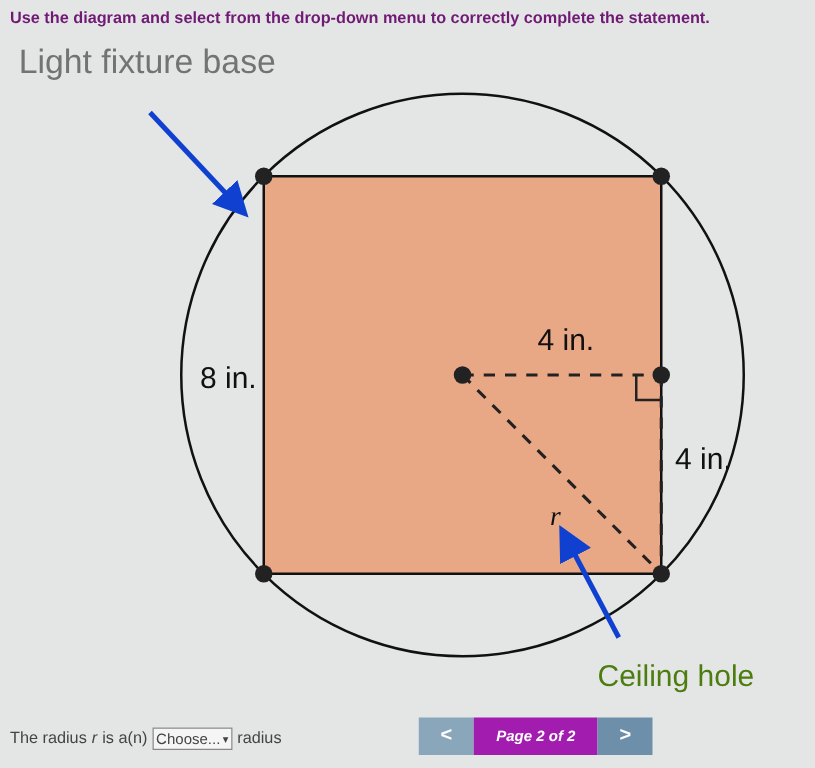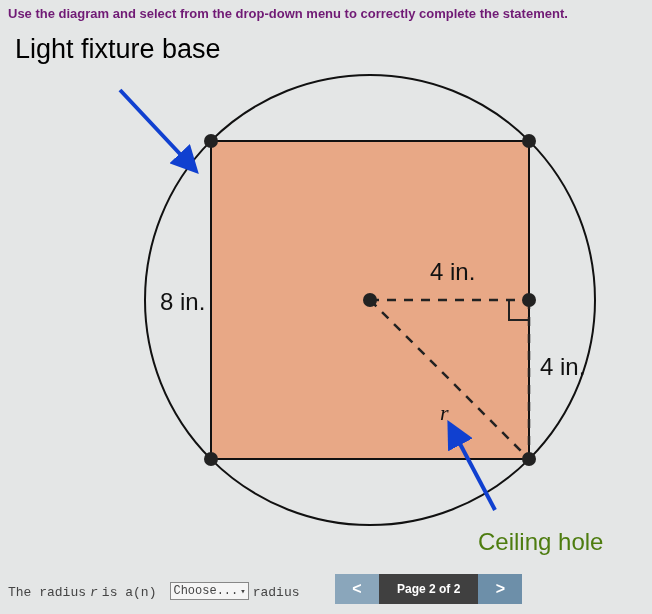--- a/index.html
+++ b/index.html
@@ -18,50 +18,48 @@
     font-size: 13px;
     font-weight: bold;
     color: #701a75;
   }
   .title-label {
     position: absolute;
     top: 34px;
     left: 15px;
     font-size: 27px;
     font-family: Arial, sans-serif;
-    color: #000000;
+    color: #737373;
   }
   .svg-wrap {
     position: absolute;
     top: 30px;
     left: 0;
     width: 652px;
     height: 530px;
   }
   .answer-row {
     position: absolute;
     bottom: 14px;
     left: 8px;
     font-size: 13px;
     color: #444;
     display: flex;
-    align-items: flex-end;
+    align-items: flex-start;
     gap: 4px;
-    font-family: Liberation Mono, monospace;
   }
   .answer-row em { font-style: italic; }
   .dropdown {
     border: 1px solid #888;
     background: #f5f5f5;
     font-size: 12px;
     padding: 1px 2px;
     display: inline-flex;
     align-items: center;
     gap: 2px;
-    margin-left: 10px;
   }
   .chev { font-size: 9px; }
   .pager {
     position: absolute;
     bottom: 10px;
     left: 335px;
     display: flex;
     align-items: stretch;
     height: 30px;
     font-size: 12px;
@@ -71,25 +69,26 @@
     width: 44px;
     background: #6d8fa9;
     display: flex;
     align-items: center;
     justify-content: center;
     font-weight: bold;
     font-size: 16px;
   }
   .pager .btn.prev { background: #8aa6bb; }
   .pager .page {
-    background: #404040;
+    background: #a21caf;
     padding: 12px 18px;
     display: flex;
     align-items: center;
     font-weight: bold;
+    font-style: italic;
   }
   .ceiling-label {
     position: absolute;
     top: 528px;
     left: 478px;
     font-size: 24px;
     color: #4d7c0f;
   }
 </style>
 </head>

